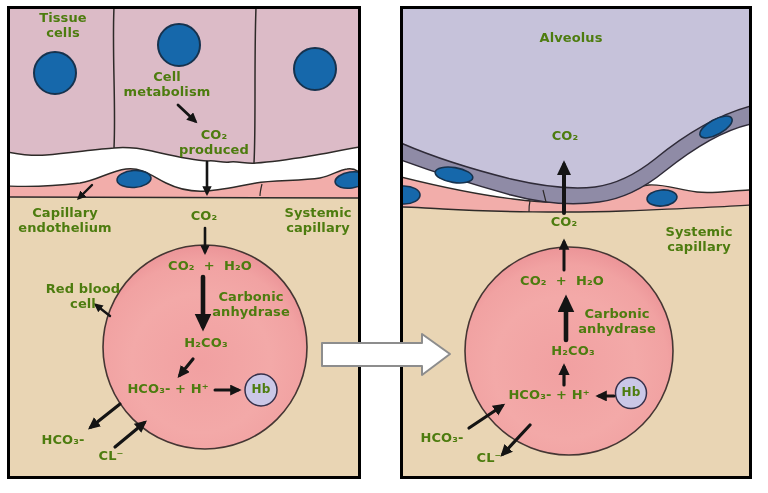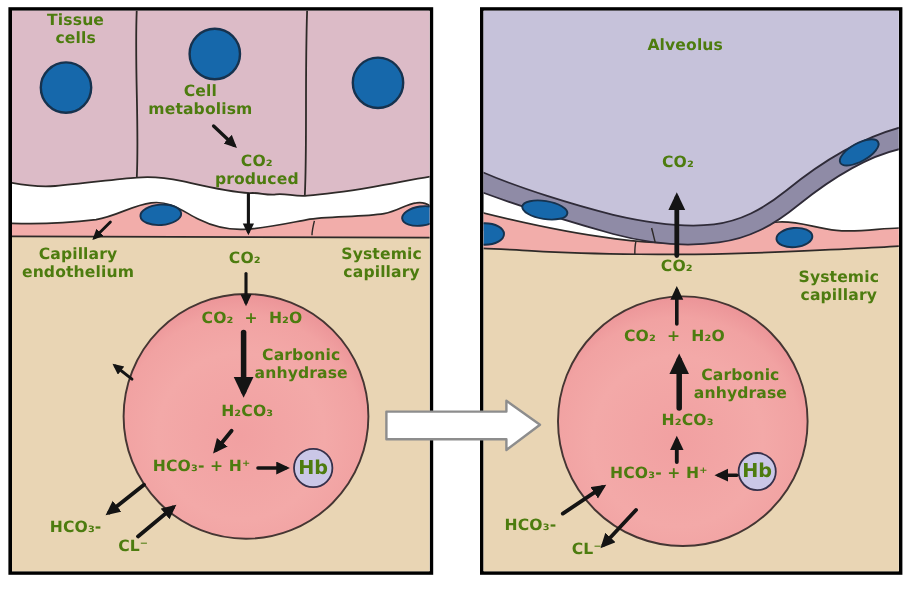--- a/index.html
+++ b/index.html
@@ -10,21 +10,21 @@
   html,body{margin:0;padding:0;background:#fff;}
   .fig{position:relative;width:768px;height:493px;background:#fff;overflow:hidden;
        font-family:"DejaVu Sans",sans-serif;}
   .panel{position:absolute;top:6px;height:467px;border:3px solid #000;background:#fff;}
   .panel-left{left:7px;width:348px;}
   .panel-right{left:400px;width:346px;}
   .panel svg{position:absolute;left:0;top:0;}
   .lbl{position:absolute;transform:translate(-50%,-50%);
        font-weight:bold;font-size:13px;line-height:1.16;color:#4d7c0f;
        text-align:center;white-space:pre;letter-spacing:.1px;}
-  .lbl.hb{font-size:16px;}
+  .lbl.hb{font-size:12px;}
   .tan{fill:var(--capillary-lumen);}
   .tissue{fill:var(--tissue-cell);stroke:var(--outline);stroke-width:1.5;}
   .tline{fill:none;stroke:var(--outline);stroke-width:1.5;}
   .endo{fill:var(--endothelium);stroke:var(--outline);stroke-width:1.4;}
   .nuc{fill:var(--nucleus-blue);stroke:#16324e;stroke-width:2;}
   .nuc-e{fill:var(--nucleus-blue);stroke:#16324e;stroke-width:1.6;}
   .rbc{stroke:#453633;stroke-width:1.6;}
   .hbc{fill:var(--hemoglobin-fill);stroke:#36304a;stroke-width:1.5;}
   .alv{fill:var(--alveolus);}
   .wall{fill:var(--alveolar-wall);stroke:#2f2b38;stroke-width:1.5;}
@@ -89,20 +89,22 @@
 cells</div>
     <div class="lbl" style="left:157px;top:75px">Cell
 metabolism</div>
     <div class="lbl" style="left:204px;top:133px">CO₂
 produced</div>
     <div class="lbl" style="left:194px;top:207px">CO₂</div>
     <div class="lbl" style="left:55px;top:211px">Capillary
 endothelium</div>
     <div class="lbl" style="left:308px;top:211px">Systemic
 capillary</div>
+    <div class="lbl" style="left:73px;top:287px">Red blood
+cell</div>
     <div class="lbl" style="left:200px;top:257px">CO₂  +  H₂O</div>
     <div class="lbl" style="left:241px;top:295px">Carbonic
 anhydrase</div>
     <div class="lbl" style="left:196px;top:334px">H₂CO₃</div>
     <div class="lbl" style="left:158px;top:380px">HCO₃- + H⁺</div>
     <div class="lbl hb" style="left:251px;top:381px">Hb</div>
     <div class="lbl" style="left:53px;top:431px">HCO₃-</div>
     <div class="lbl" style="left:101px;top:447px">CL⁻</div>
   </section>
 

